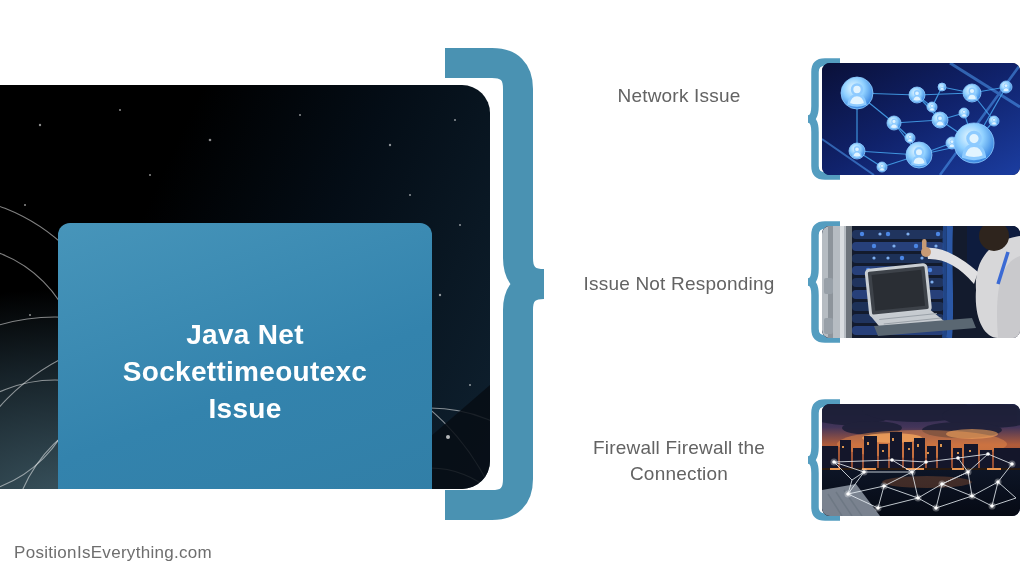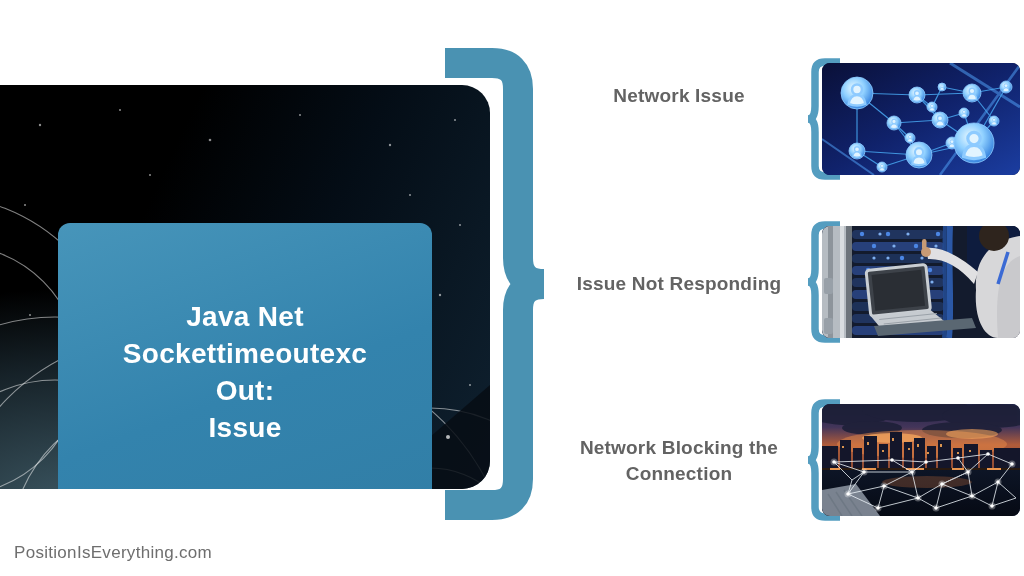--- a/index.html
+++ b/index.html
@@ -24,21 +24,21 @@
   }
   .title-text{width:100%;text-align:center;color:#ffffff;font-weight:bold;
     font-size:28px;line-height:37px;letter-spacing:.3px;}
   
   .big-brace{position:absolute;left:440px;top:44px;overflow:visible;}
   .mini-brace{position:absolute;left:804px;overflow:visible;}
   
   .cause-item{position:absolute;left:0;width:1024px;height:124px;}
   .cause-label{
     position:absolute;left:563px;width:232px;text-align:center;
-    color:#636363;font-size:19px;font-weight:700;line-height:26px;letter-spacing:.2px;
+    color:#636363;font-size:19px;font-weight:400;line-height:26px;letter-spacing:.2px;
   }
   .thumb{
     position:absolute;left:822px;top:6px;width:198px;height:112px;
     border-radius:8px;overflow:hidden;background:#0a1038;
   }
   .thumb svg{display:block;}
   
   .footer{
     position:absolute;left:14px;top:543px;color:#6e6e6e;font-size:17px;letter-spacing:.3px;text-align:right;
   }
@@ -90,21 +90,20 @@
         <circle cx="255" cy="140" r="1"></circle>
           <circle cx="150" cy="90" r="1"></circle>
           <circle cx="410" cy="110" r="1"></circle>
       </g>
     </svg>
 
     <div class="title-box">
       <div class="title-text">
         <div>Java Net</div>
         <div>Sockettimeoutexc</div>
-        <div>Out:</div>
         <div>Issue</div>
       </div>
     </div>
   </div>
 
   <svg class="big-brace" width="125" height="484" viewBox="0 0 125 484">
     <path d="M5 19 L52 19 Q78 19 78 45 L78 214 Q78 240 104 240 Q78 240 78 266 L78 435 Q78 461 52 461 L5 461" fill="none" stroke="#4a92b2" stroke-width="30" stroke-linejoin="miter" stroke-miterlimit="12"></path>
   </svg>
 
   <div class="cause-item" style="top:57px">
@@ -301,21 +300,21 @@
         <circle cx="172" cy="10" r="15" fill="#2e241d"></circle>
         <path d="M156 46 Q126 20 104 22 L106 33 Q130 32 152 58 Z" fill="#e0e0e2"></path>
         <circle cx="104" cy="26" r="5" fill="#c79b76"></circle>
         <rect x="100" y="13" width="4.5" height="11" rx="2.2" fill="#c79b76"></rect>
         <path d="M186 26 L176 58" stroke="#3b6ad4" stroke-width="3.5" fill="none"></path>
       </svg>
     </div>
   </div>
 
   <div class="cause-item" style="top:398px">
-    <div class="cause-label" style="top:37px">Network Blocking the Connection</div>
+    <div class="cause-label" style="top:37px">Firewall Firewall the Connection</div>
     <svg class="mini-brace" width="40" height="124" viewBox="0 0 40 124">
       <path d="M36 5 L21 5 Q11 5 11 15 L11 49 Q11 62 4 62 Q11 62 11 75 L11 109 Q11 119 21 119 L36 119" fill="none" stroke="#549dc0" stroke-width="7.5" stroke-linejoin="miter" stroke-miterlimit="10"></path>
     </svg>
     <div class="thumb">
       <svg width="198" height="112" viewBox="0 0 198 112" aria-label="city-skyline-network-photo">
         <defs>
           <linearGradient id="sky" x1="0" y1="0" x2="0" y2="1">
             <stop offset="0" stop-color="#202444"></stop>
               <stop offset=".35" stop-color="#43355a"></stop>
             <stop offset=".62" stop-color="#b05c3a"></stop>

